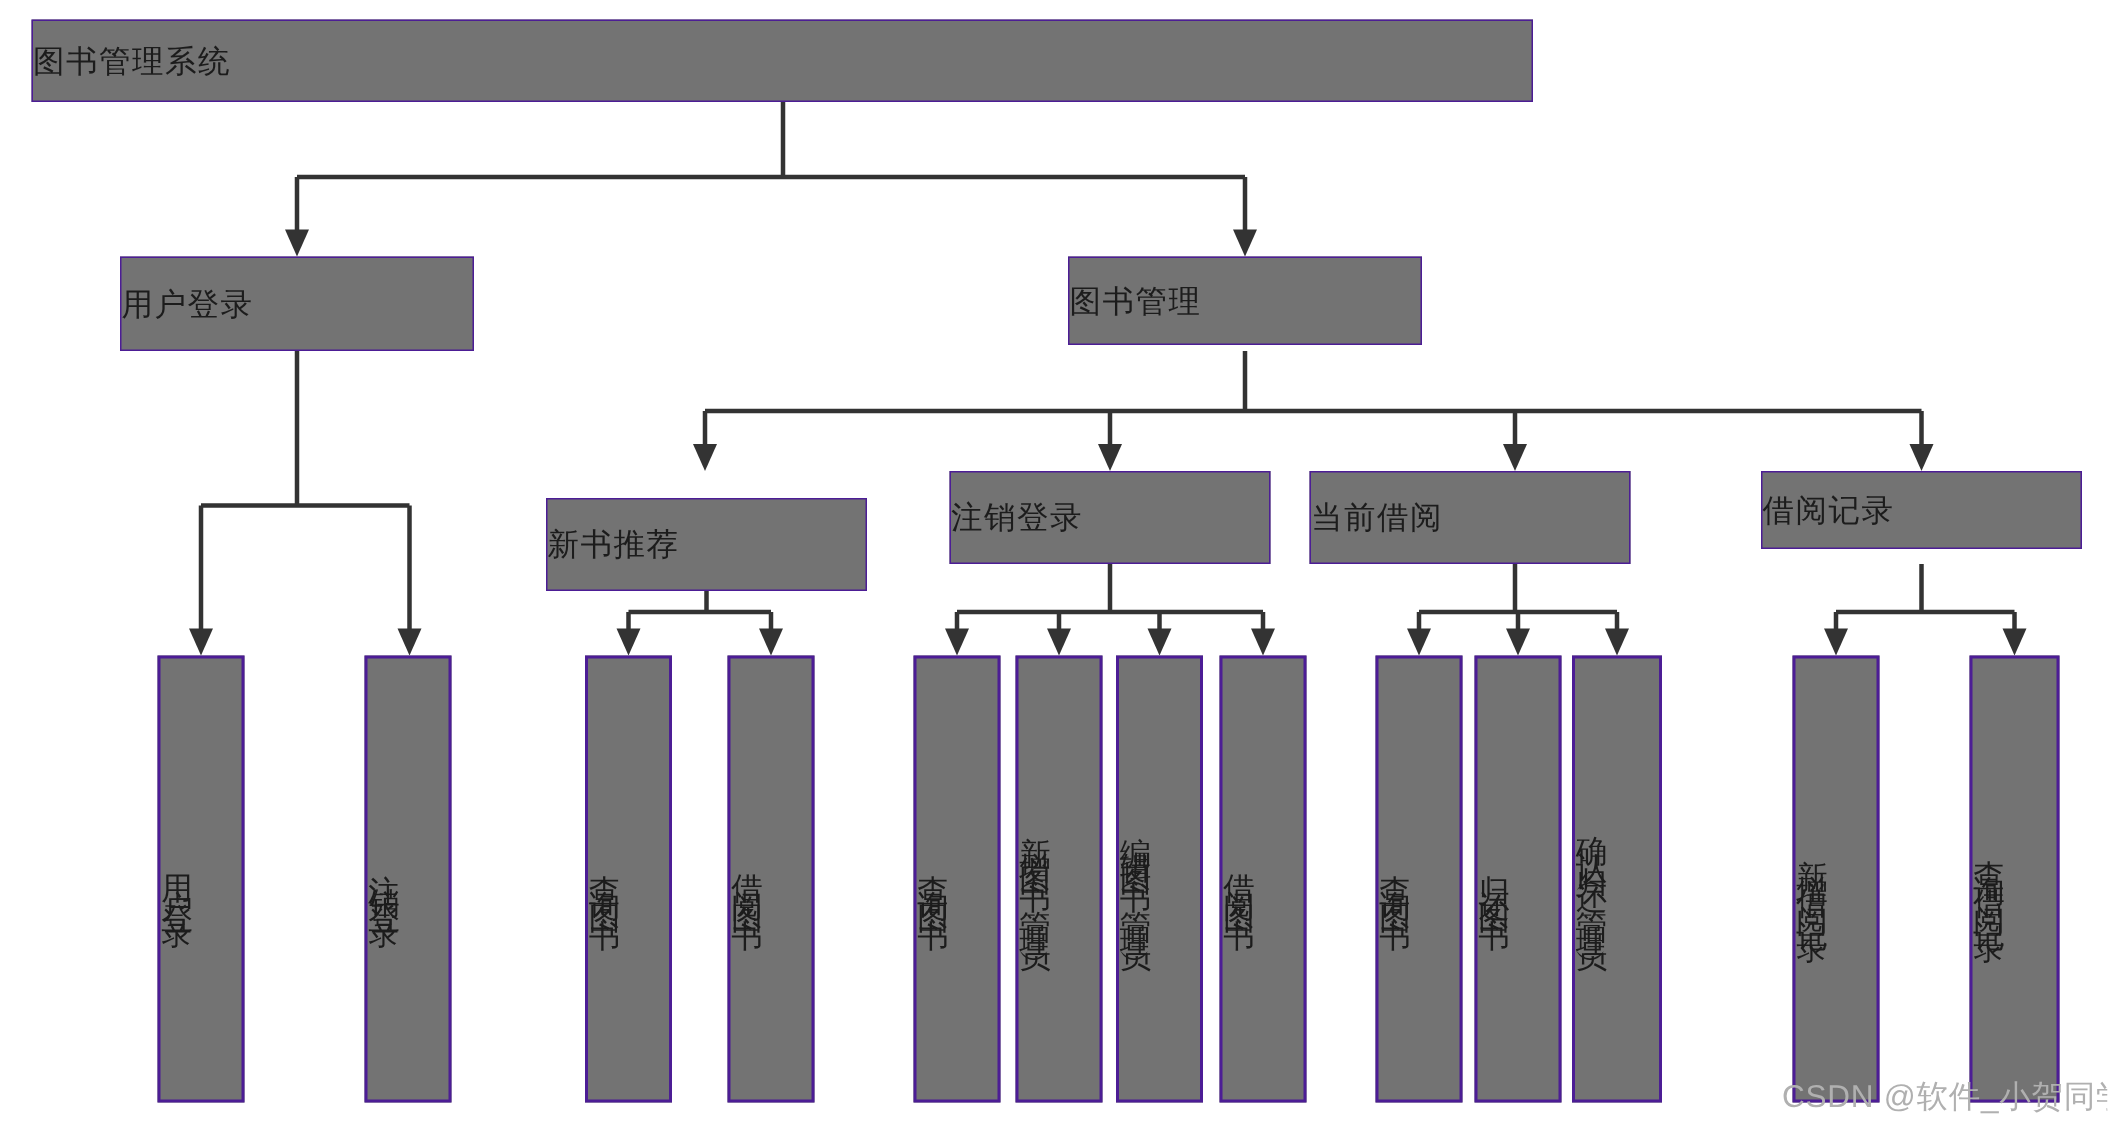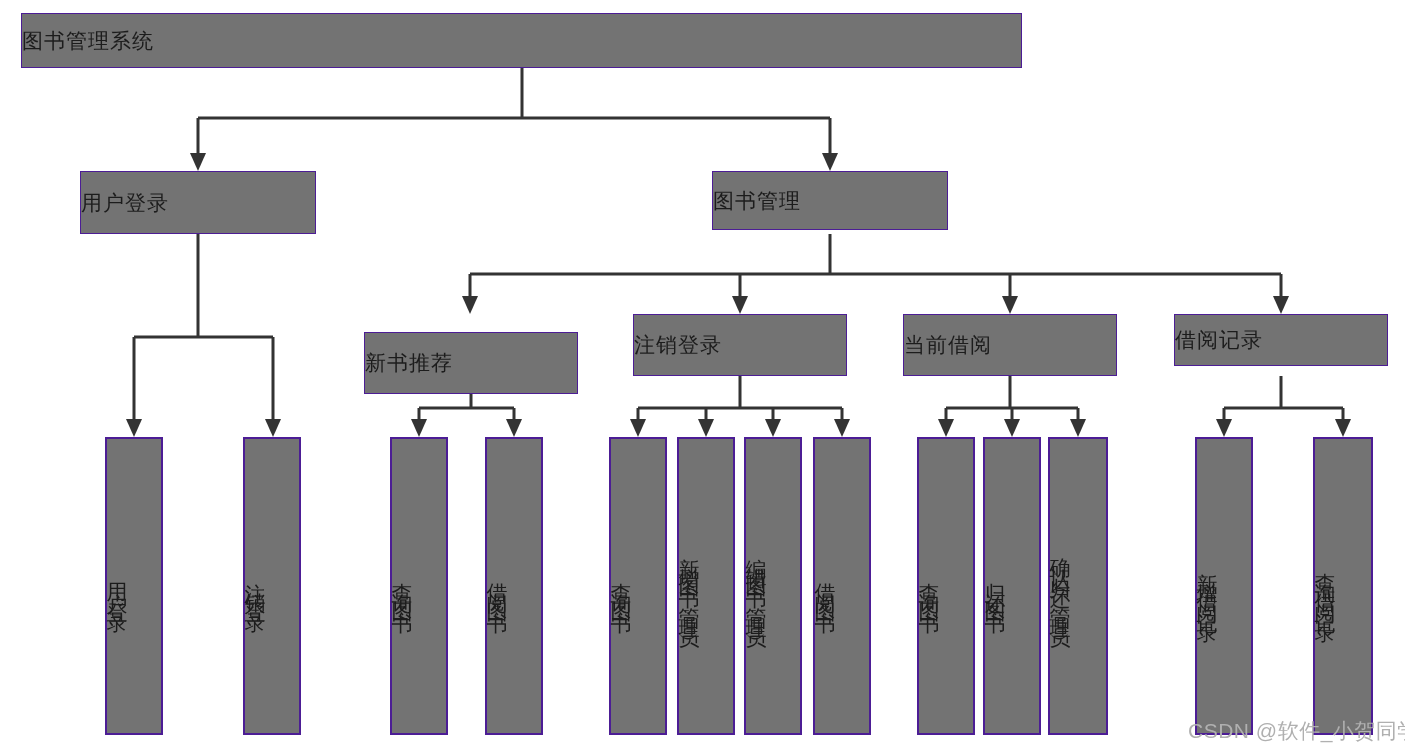--- a/index.html
+++ b/index.html
@@ -113,21 +113,21 @@
   <div class="box" style="left:712px;top:171px;width:236px;height:59px">
     <span class="hlabel">图书管理</span>
   </div>
 
   <div class="box" style="left:364px;top:332px;width:214px;height:62px">
     <span class="hlabel">新书推荐</span>
   </div>
   <div class="box" style="left:633px;top:314px;width:214px;height:62px">
     <span class="hlabel">注销登录</span>
   </div>
-  <div class="box" style="left:903px;top:314px;width:214px;height:62px">
+  <div class="box" style="left:873px;top:314px;width:214px;height:62px">
     <span class="hlabel">当前借阅</span>
   </div>
   <div class="box" style="left:1174px;top:314px;width:214px;height:52px">
     <span class="hlabel">借阅记录</span>
   </div>
 
   <div class="box leaf" style="left:105px;top:437px;width:58px;height:298px">
     <span class="vlabel">用户登录</span>
   </div>
   <div class="box leaf" style="left:243px;top:437px;width:58px;height:298px">

